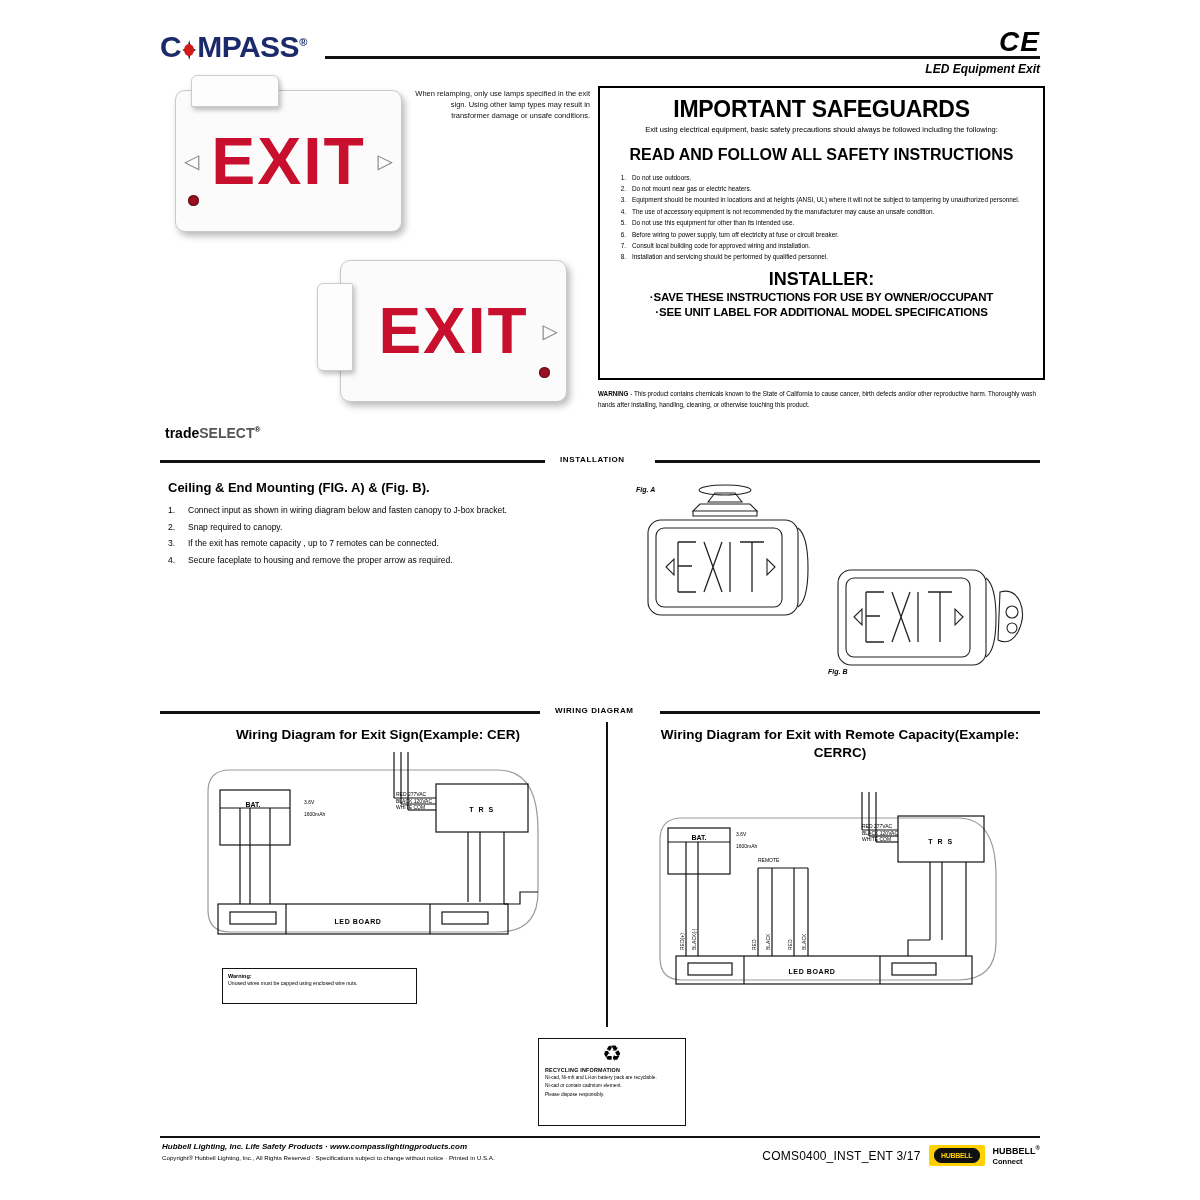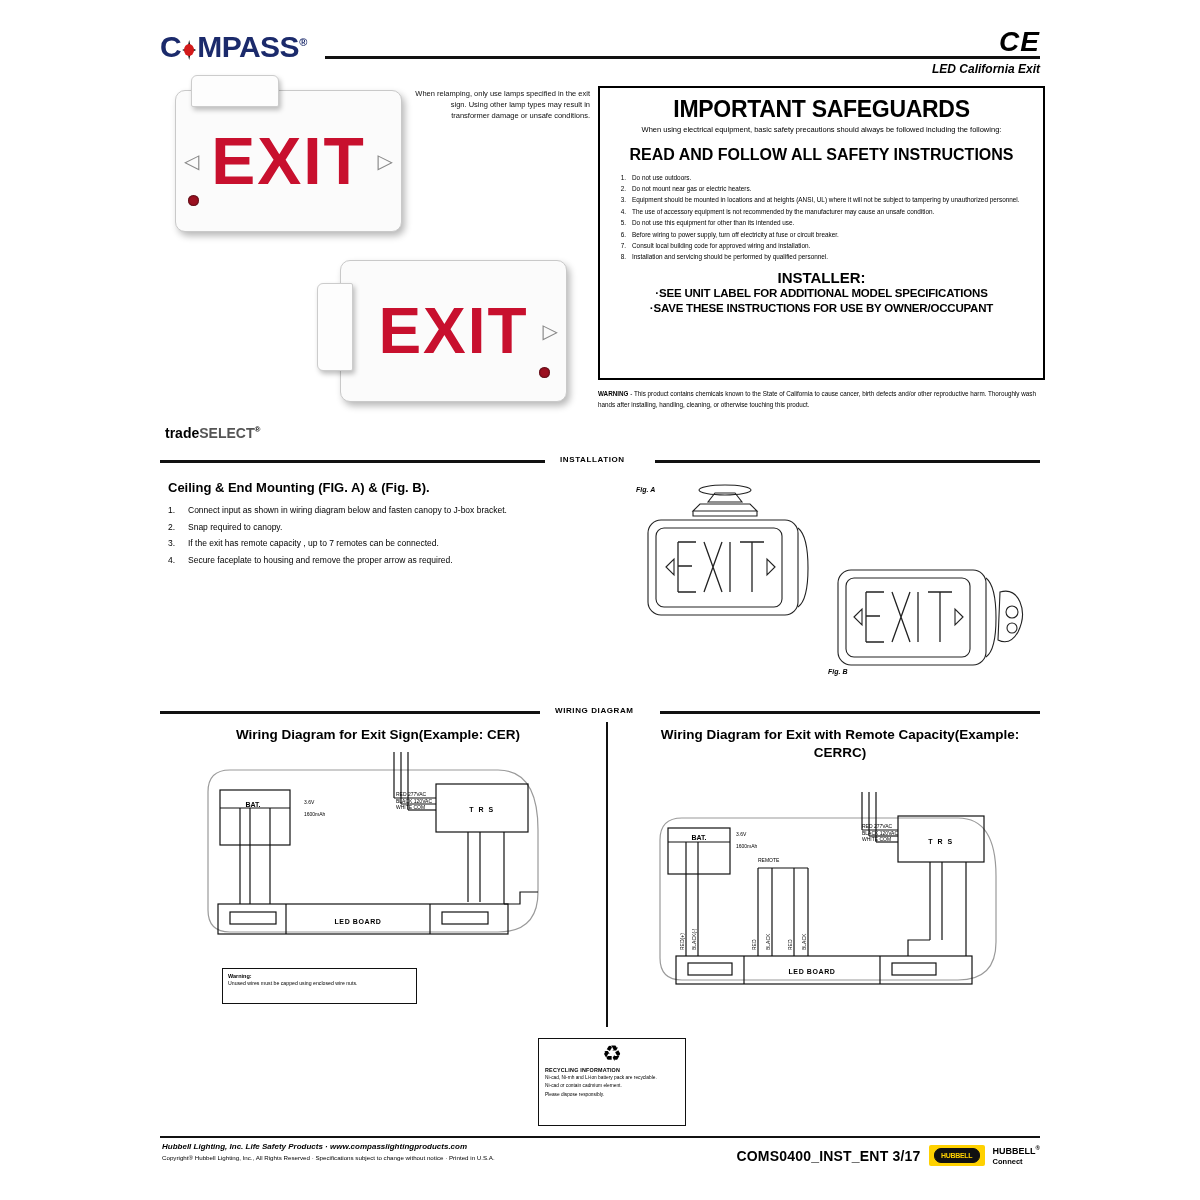--- a/index.html
+++ b/index.html
@@ -63,21 +63,21 @@
   .safebox{position:absolute;left:598px;top:86px;width:447px;height:294px;
     border:2px solid #000;background:#fff;box-sizing:border-box;padding:6px 10px 0;}
   .safebox h1{margin:2px 0 0;font-size:23px;font-weight:bold;text-align:center;letter-spacing:-0.3px;}
   .safebox .sub{margin:2px 0 0;font-size:7.5px;line-height:1.4;text-align:center;}
   .safebox h3{margin:9px 0 0;font-size:16px;font-weight:bold;text-align:center;line-height:1.25;}
   .safelist{margin:8px 0 0;padding:0;list-style:none;font-size:6.4px;line-height:1.55;}
   .safelist li{display:flex;margin-bottom:1.5px;}
   .safelist li .n{width:16px;flex:0 0 16px;text-align:right;padding-right:6px;}
   .safelist li .t{flex:1;}
   .installer{margin-top:7px;text-align:center;}
-  .installer .ttl{font-size:15px;font-weight:bold;}
+  .installer .ttl{font-size:18px;font-weight:bold;}
   .installer .ln{font-size:11.5px;font-weight:bold;line-height:1.3;letter-spacing:-0.2px;}
   .warn65{position:absolute;left:598px;top:388px;width:447px;font-size:6.3px;line-height:1.75;}
   .warn65 b{font-weight:bold;}
 
   
   .divider{position:absolute;left:160px;width:880px;height:12px;}
   .divider .bar{position:absolute;top:5px;height:3px;background:#111;}
   .divider .bar.l{left:0;}
   .divider .bar.r{right:0;}
   .divider .lbl{position:absolute;top:0;font-size:8px;font-weight:bold;letter-spacing:0.6px;}
@@ -119,21 +119,21 @@
   .recbox .sym{text-align:center;font-size:22px;line-height:1;margin-top:1px;}
   .recbox .rt{font-size:5.4px;font-weight:bold;margin-top:2px;letter-spacing:0.2px;}
   .recbox .rb{font-size:4.8px;line-height:1.55;margin-top:1px;}
 
   
   .footer-rule{position:absolute;left:160px;top:1136px;width:880px;height:2px;background:#111;}
   .foot-l{position:absolute;left:162px;top:1142px;}
   .foot-l .f1{font-size:8px;font-weight:bold;font-style:italic;}
   .foot-l .f2{font-size:6.2px;margin-top:3px;}
   .foot-r{position:absolute;right:160px;top:1145px;display:flex;align-items:center;gap:8px;}
-  .foot-code{font-size:14px;font-weight:bold;letter-spacing:0.2px;}
+  .foot-code{font-size:12px;font-weight:normal;letter-spacing:0.2px;}
   .hub-logo{background:#ffd100;padding:3px 5px;border-radius:2px;display:flex;align-items:center;}
   .hub-oval{width:44px;height:13px;border:1.5px solid #111;border-radius:7px;
     display:flex;align-items:center;justify-content:center;background:#111;}
   .hub-oval span{color:#ffd100;font-size:7px;font-weight:bold;letter-spacing:-0.3px;}
   .hub-txt{font-size:9px;font-weight:bold;line-height:1.1;}
   .hub-txt .s{font-size:7.5px;font-weight:bold;}
   .reg-sm{font-size:6px;vertical-align:super;}
 
   svg{display:block;}
   .lbl-sm{font-size:5px;font-family:"Liberation Sans",sans-serif;}
@@ -141,21 +141,21 @@
 </style>
 </head>
 <body>
 
 <div class="page">
 
   <div class="header">
     <div class="logo-compass"><span>C</span><span class="dia"></span><span>MPASS</span><span class="logo-reg">®</span></div>
     <div class="header-rule"></div>
     <div class="model-code">CE</div>
-    <div class="model-sub">LED California Exit</div>
+    <div class="model-sub">LED Equipment Exit</div>
   </div>
 
   <div class="photo">
     <div class="sign sign1">
       <div class="sign-cap cap1"></div>
       <div class="arw arw-l">◁</div>
       <div class="arw arw-r">▷</div>
       <div class="exitword">EXIT</div>
       <div class="ledbulb" style="left:12px;top:104px;"></div>
     </div>
@@ -167,21 +167,21 @@
     </div>
   </div>
   <div class="tradeselect"><span class="lt">trade</span><span class="hv">SELECT</span><sup>®</sup></div>
 
   <div class="important">
     <p>When relamping, only use lamps specified in the exit sign. Using other lamp types may result in transformer damage or unsafe conditions.</p>
   </div>
 
   <div class="safebox">
     <h1>IMPORTANT SAFEGUARDS</h1>
-    <p class="sub">When using electrical equipment, basic safety precautions should always be followed including the following:</p>
+    <p class="sub">Exit using electrical equipment, basic safety precautions should always be followed including the following:</p>
     <h3>READ AND FOLLOW ALL SAFETY INSTRUCTIONS</h3>
     <ul class="safelist">
       <li>
           <span class="n">1.</span>
           <span class="t">Do not use outdoors.</span>
         </li>
       <li>
           <span class="n">2.</span>
           <span class="t">Do not mount near gas or electric heaters.</span>
         </li>
@@ -205,22 +205,22 @@
           <span class="n">7.</span>
           <span class="t">Consult local building code for approved wiring and installation.</span>
         </li>
       <li>
           <span class="n">8.</span>
           <span class="t">Installation and servicing should be performed by qualified personnel.</span>
         </li>
     </ul>
     <div class="installer">
       <div class="ttl">INSTALLER:</div>
+      <div class="ln">·SAVE THESE INSTRUCTIONS FOR USE BY OWNER/OCCUPANT</div>
       <div class="ln">·SEE UNIT LABEL FOR ADDITIONAL MODEL SPECIFICATIONS</div>
-      <div class="ln">·SAVE THESE INSTRUCTIONS FOR USE BY OWNER/OCCUPANT</div>
     </div>
   </div>
   <div class="warn65">
     <b>WARNING</b><span> - This product contains chemicals known to the State of California to cause cancer, birth defects and/or other reproductive harm. Thoroughly wash hands after installing, handling, cleaning, or otherwise touching this product.</span>
   </div>
 
   <div class="divider div-install">
     <div class="bar l"></div>
     <div class="lbl">INSTALLATION</div>
     <div class="bar r"></div>

